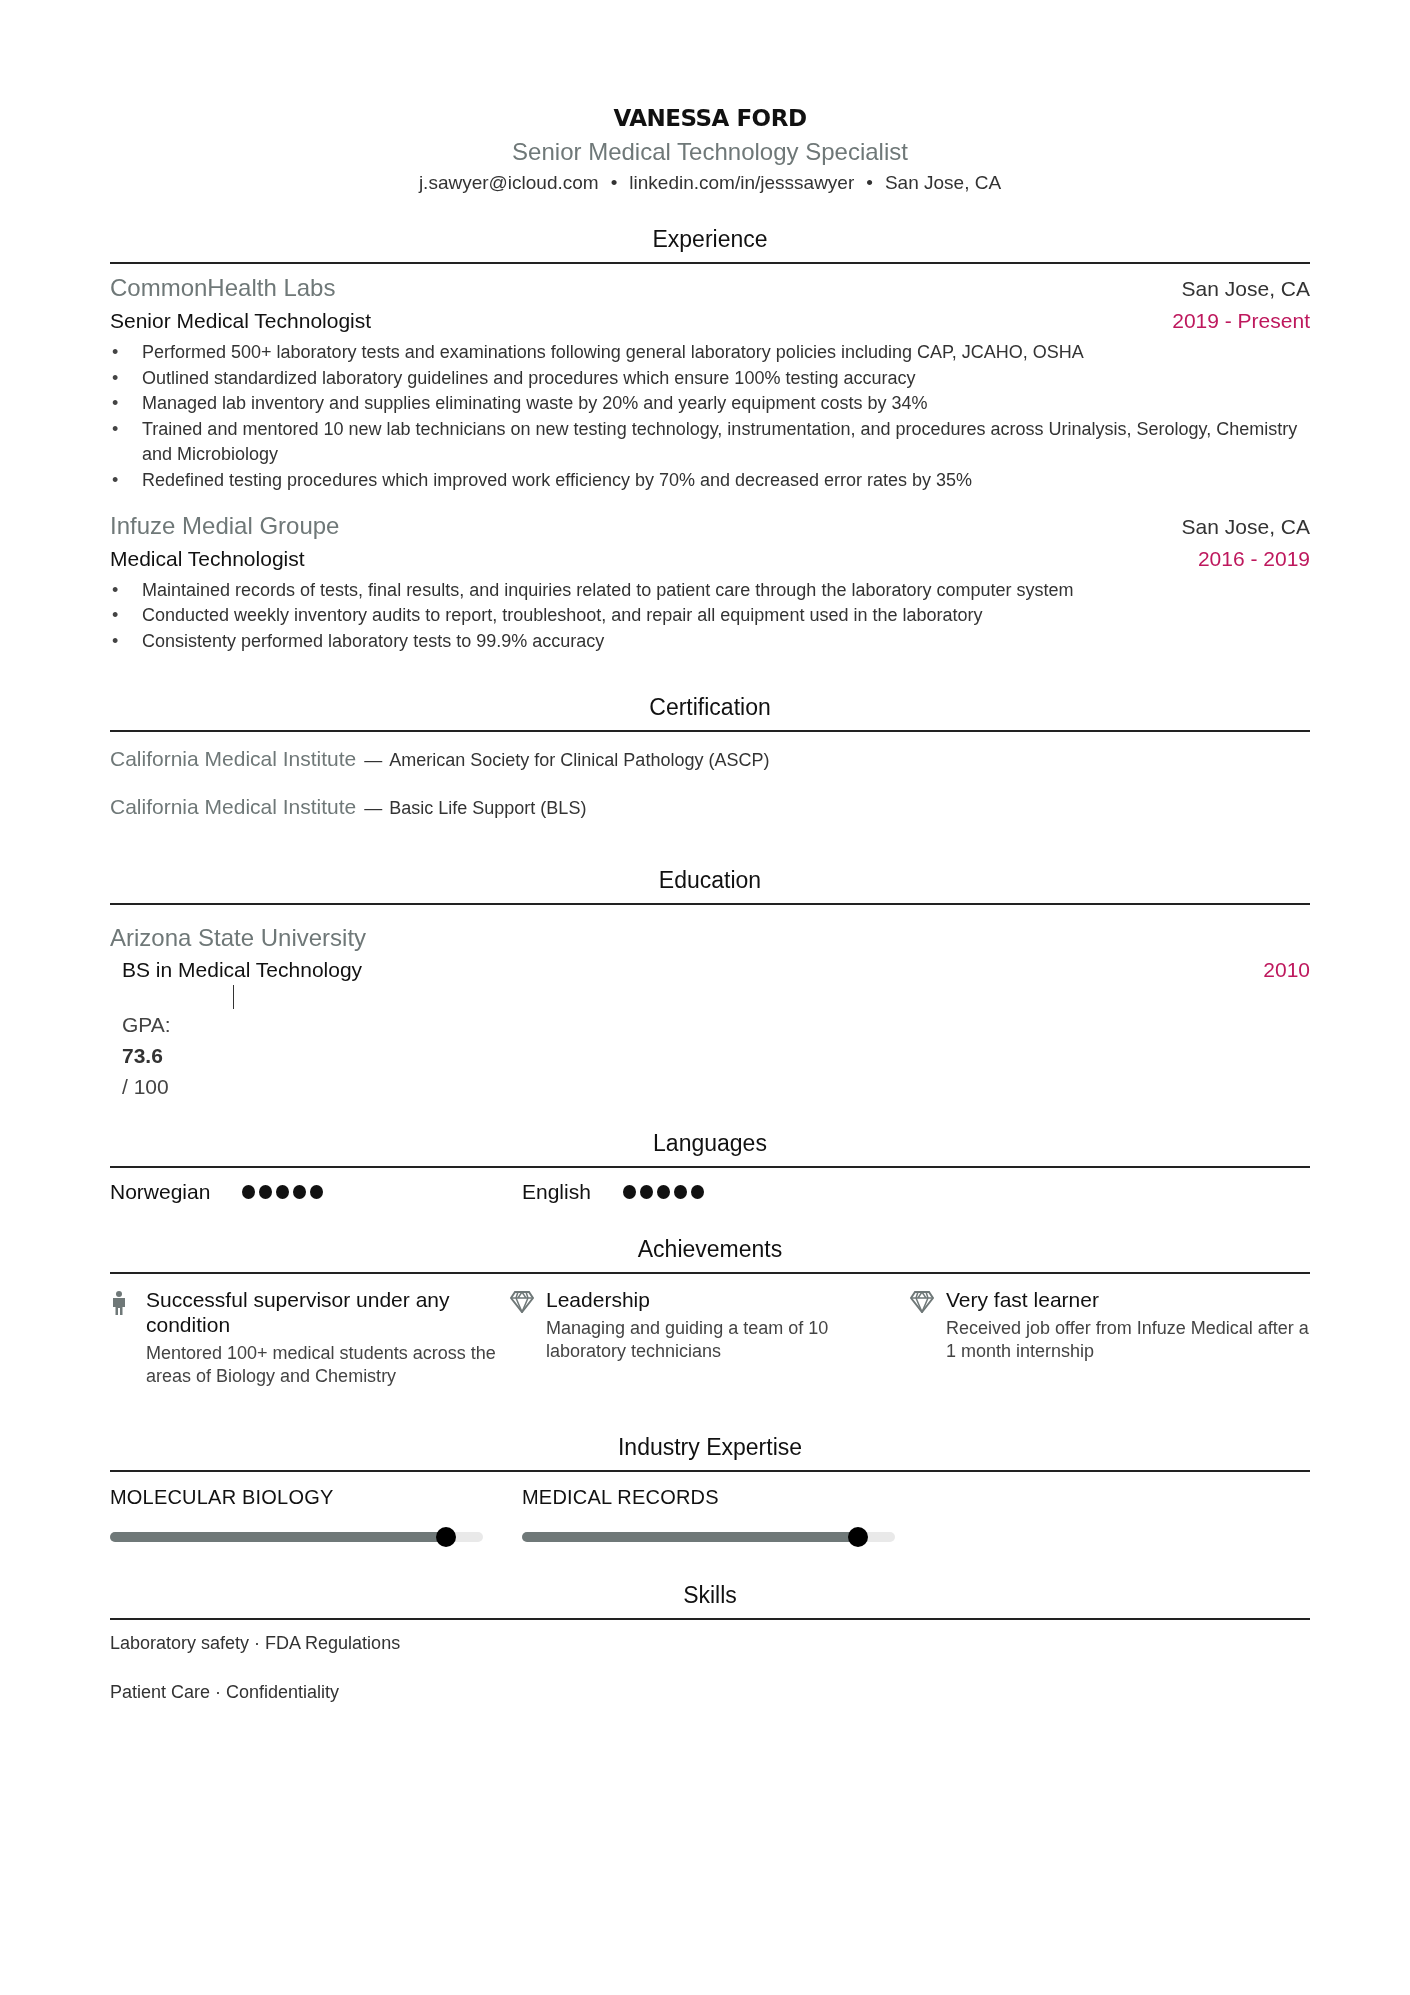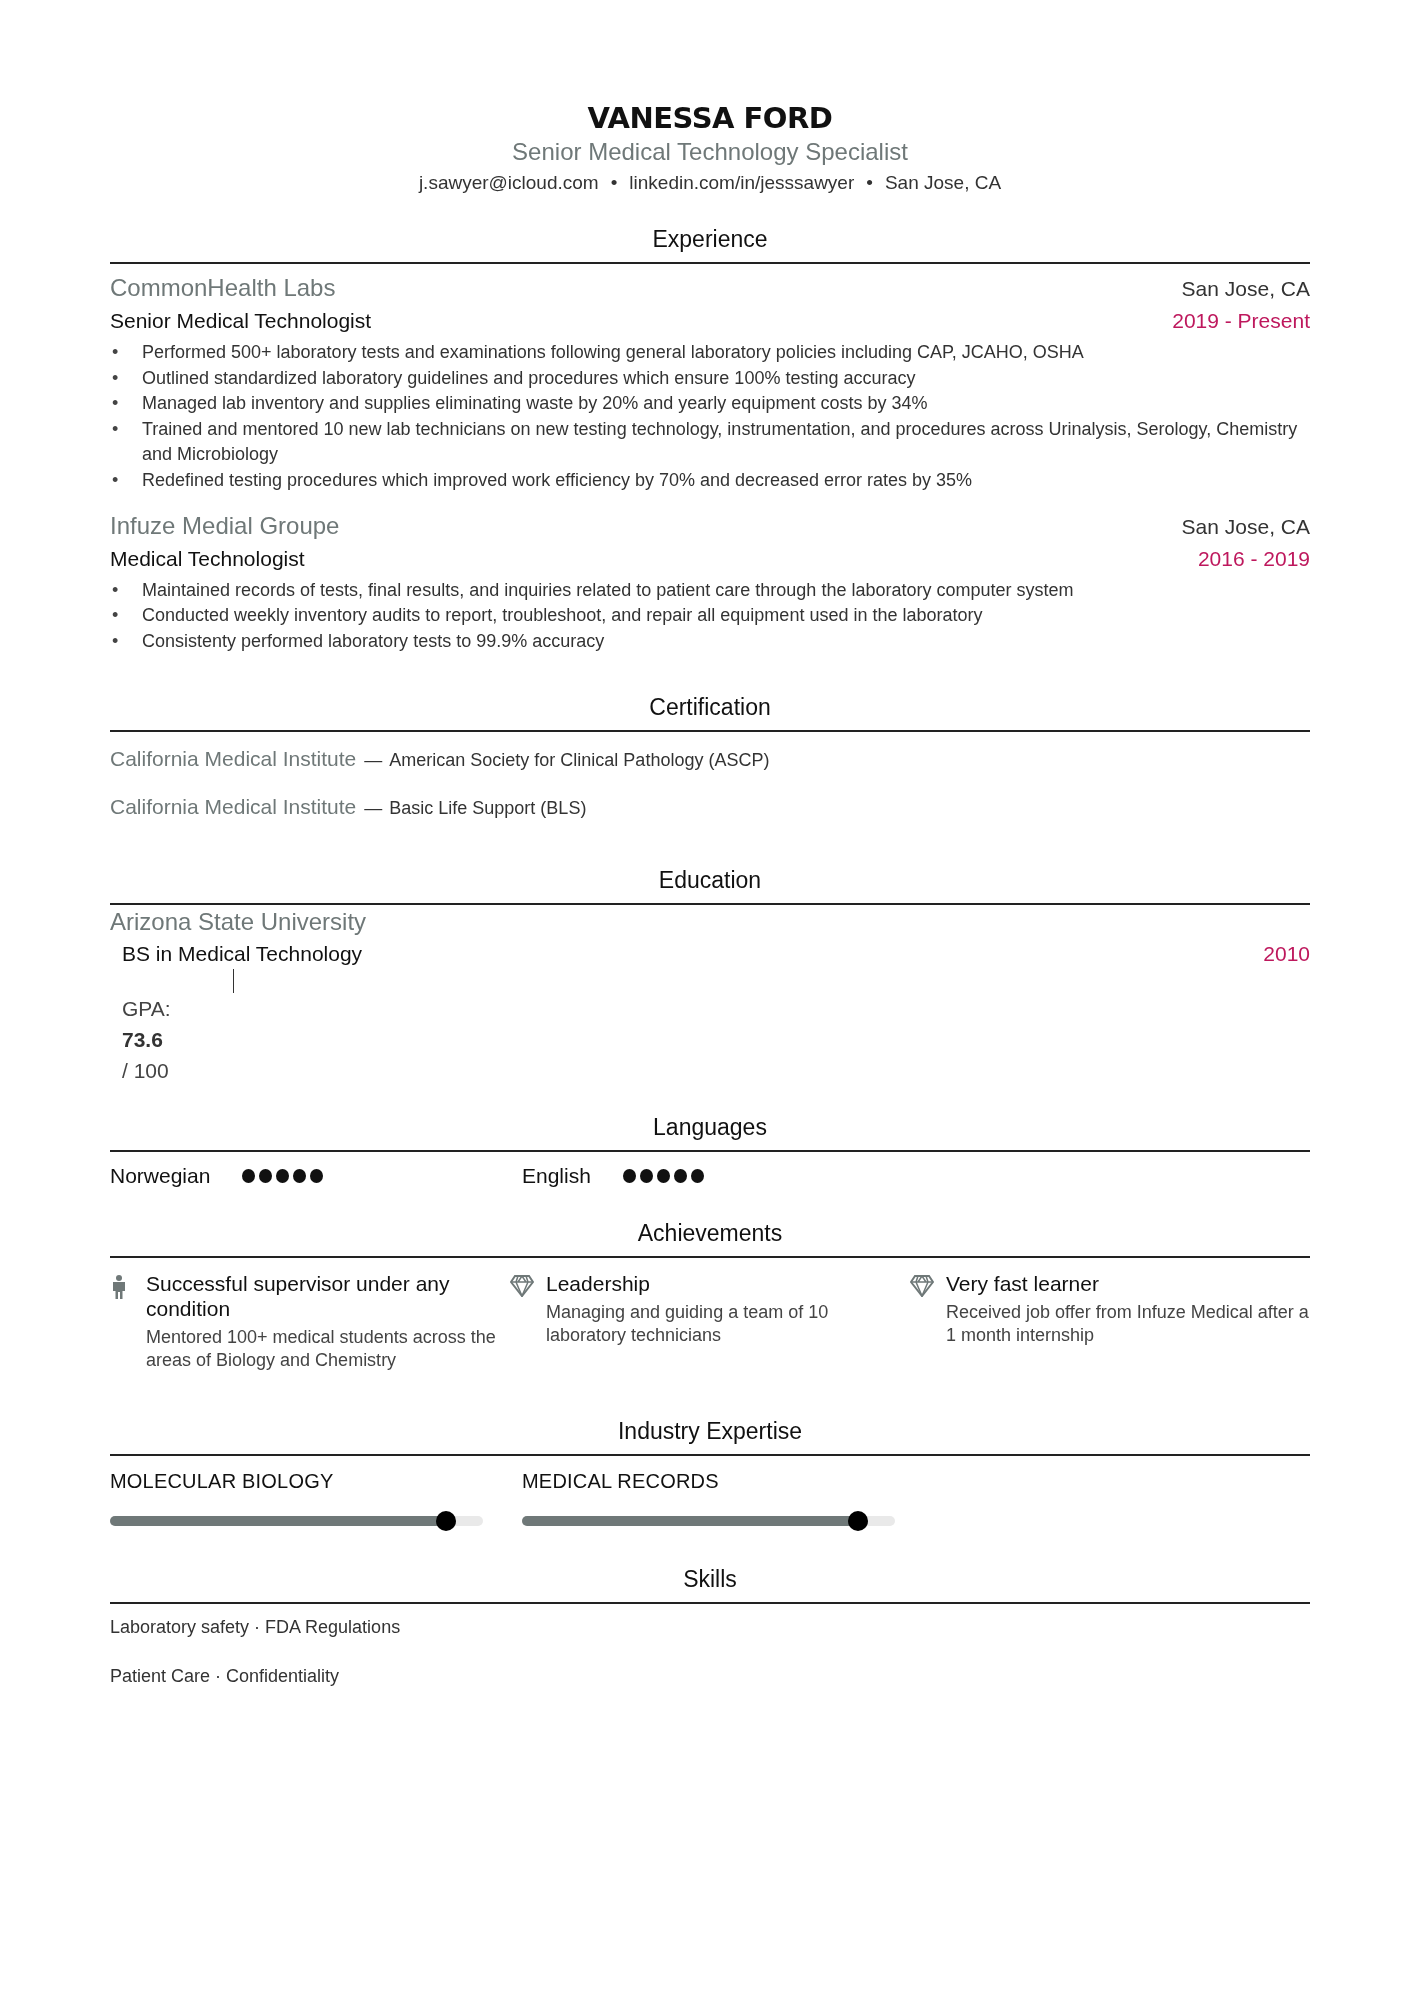--- a/index.html
+++ b/index.html
@@ -1,19 +1,19 @@
 <!DOCTYPE html>
 <html><head>
 <meta charset="utf-8">
 <style>
   html, body { margin:0; padding:0; background:#ffffff; }
   body { width:1410px; height:1995px; position:relative; font-family:"Liberation Sans", sans-serif; color:#222; overflow:hidden; }
   .page { position:absolute; left:110px; top:0; width:1200px; }
   .header { text-align:center; padding-top:100px; }
-  .name { font-family:"DejaVu Sans", sans-serif; font-weight:bold; font-size:29px; letter-spacing:-0.5px; color:#111; line-height:36px; }
+  .name { font-family:"DejaVu Sans", sans-serif; font-weight:bold; font-size:23px; letter-spacing:-0.5px; color:#111; line-height:36px; }
   .title { font-size:24px; color:#6f7878; line-height:32px; margin-top:0px; }
   .contact { font-size:19px; color:#333; line-height:28px; margin-top:1px; }
   .contact .sep { margin:0 12px; }
   .section { margin-top:0; }
   .sec-head { text-align:center; font-size:23px; color:#111; line-height:30px; padding-bottom:8px; border-bottom:2px solid #222; }
   .row { display:flex; justify-content:space-between; align-items:baseline; }
   .company { font-size:24px; color:#6f7878; line-height:33px; }
   .loc { font-size:21px; color:#333; line-height:33px; }
   .role { font-size:21px; color:#111; line-height:31px; }
   .date { font-size:21px; color:#be185d; line-height:31px; }
@@ -106,21 +106,21 @@
     </div>
     <div class="cert" style="margin-top:17px;">
       <span class="inst">California Medical Institute</span>
       <span class="dash">—</span>
       <span class="name2">Basic Life Support (BLS)</span>
     </div>
   </div>
 
   <div class="section" style="margin-top:42px;">
     <div class="sec-head">Education</div>
-    <div class="company" style="margin-top:0;">Arizona State University</div>
+    <div class="company" style="margin-top:16px;">Arizona State University</div>
     <div class="row">
       <div class="edu-line">
         <span>BS in Medical Technology</span>
         <span class="bar"></span>
         <span class="gpa-l">GPA:</span>
         <span class="gpa-v">73.6</span>
         <span class="gpa-m">/ 100</span>
       </div>
       <span class="date">2010</span>
     </div>

